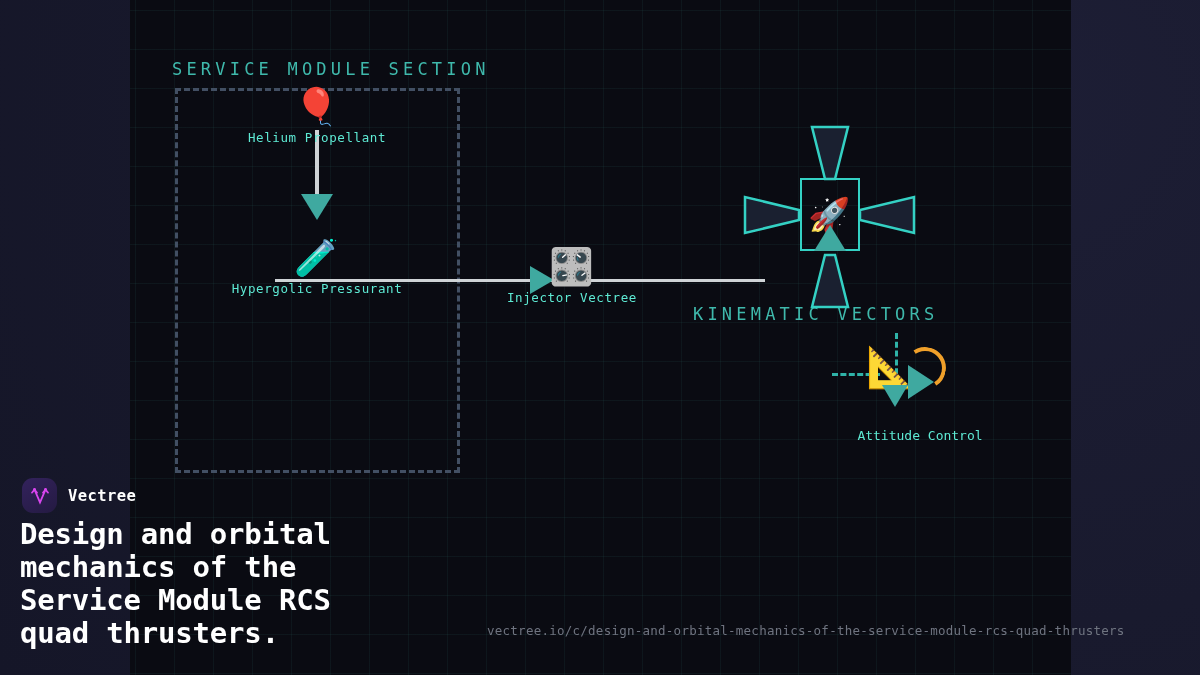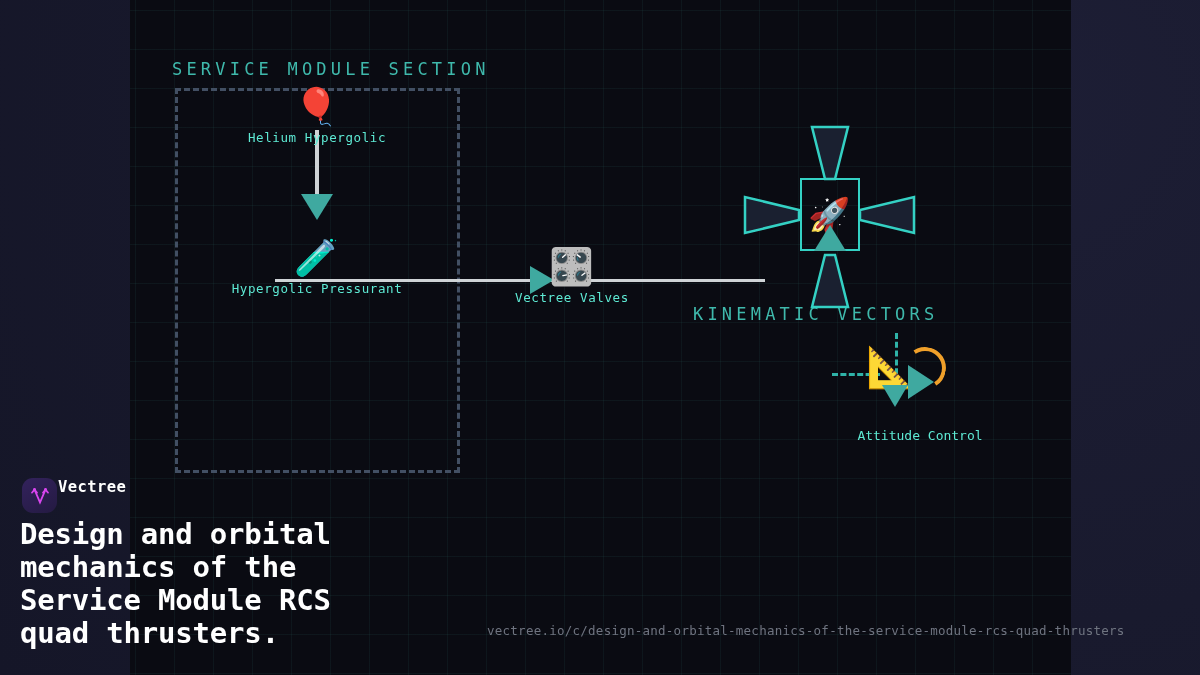--- a/index.html
+++ b/index.html
@@ -196,21 +196,22 @@
     color: #5eead4;
     font-size: 13px;
     white-space: nowrap;
   }
 
   
   #brand-row {
     position: absolute;
     left: 22px; top: 478px;
     display: flex;
-    gap: 1px;
+    align-items: center;
+    gap: 11px;
     z-index: 5;
   }
   #brand-mark {
     width: 35px; height: 35px;
     border-radius: 11px;
     background: linear-gradient(145deg, #33225c 0%, #241a42 100%);
     display: flex;
     align-items: center;
     justify-content: center;
   }
@@ -260,31 +261,31 @@
     <div class="conn v" style="left:187px; top:130px; height:74px;"></div>
     <div class="arrow-down" style="left:187px; top:194px;"></div>
 
     <div class="conn h" style="left:145px; top:279px; width:85px;"></div>
     <div class="conn h" style="left:220px; top:279px; width:300px;"></div>
     <div class="arrow-right" style="left:400px; top:266px;"></div>
     <div class="conn h" style="left:465px; top:279px; width:170px;"></div>
 
     <div class="node" style="left:187px; top:85px;">
       <span class="glyph">🎈</span>
-      <span class="caption">Helium Hypergolic</span>
+      <span class="caption">Helium Propellant</span>
     </div>
 
     <div class="node" style="left:187px; top:236px;">
       <span class="glyph">🧪</span>
       <span class="caption">Hypergolic Pressurant</span>
     </div>
 
     <div class="node" style="left:442px; top:245px;">
       <span class="glyph">🎛️</span>
-      <span class="caption">Vectree Valves</span>
+      <span class="caption">Injector Vectree</span>
     </div>
 
     <div id="thruster-wrap">
 
       <svg class="nozzle" style="left:70px; top:0px;" width="40" height="56">
         <polygon points="2,2 38,2 25,54 15,54" fill="#1a2030" stroke="#34d1c4" stroke-width="2.5"></polygon>
       </svg>
 
       <svg class="nozzle" style="left:70px; top:128px;" width="40" height="56">
         <polygon points="15,2 25,2 38,54 2,54" fill="#1a2030" stroke="#34d1c4" stroke-width="2.5"></polygon>

